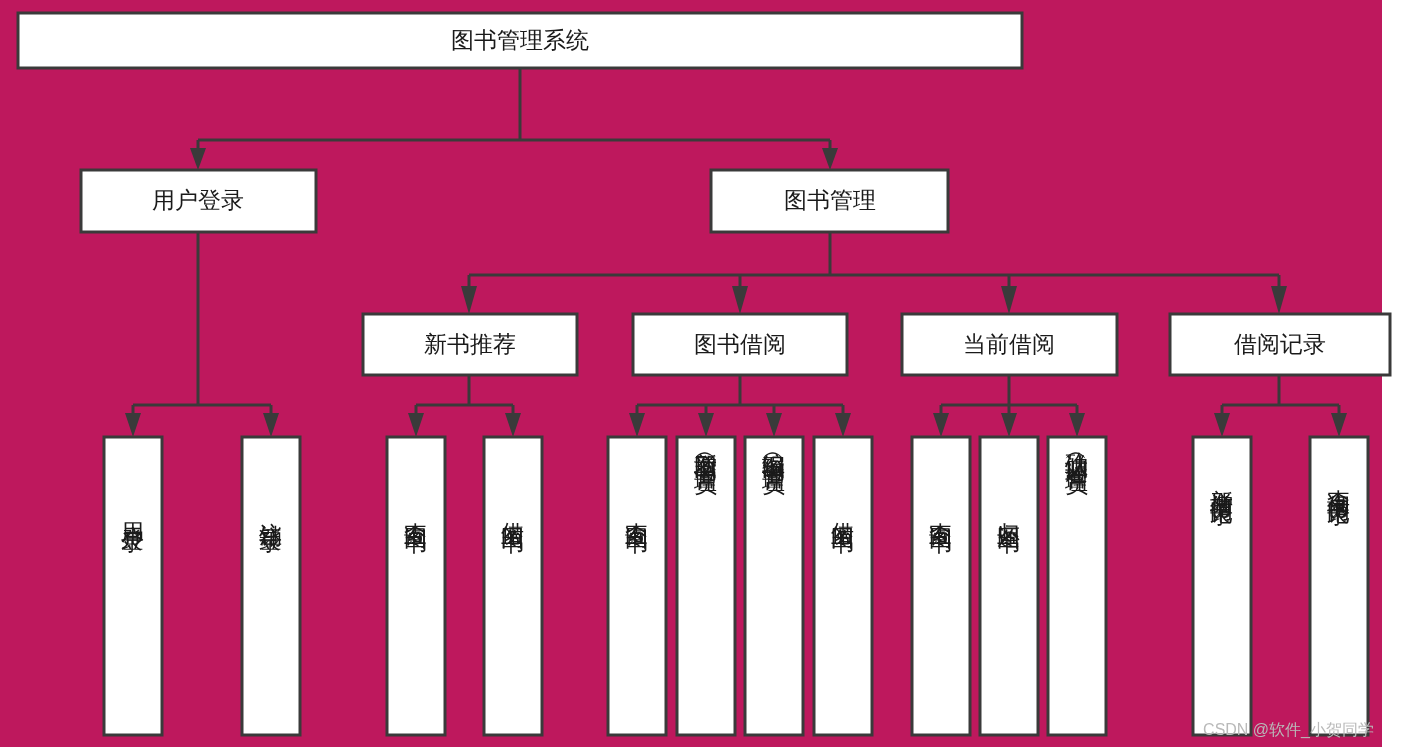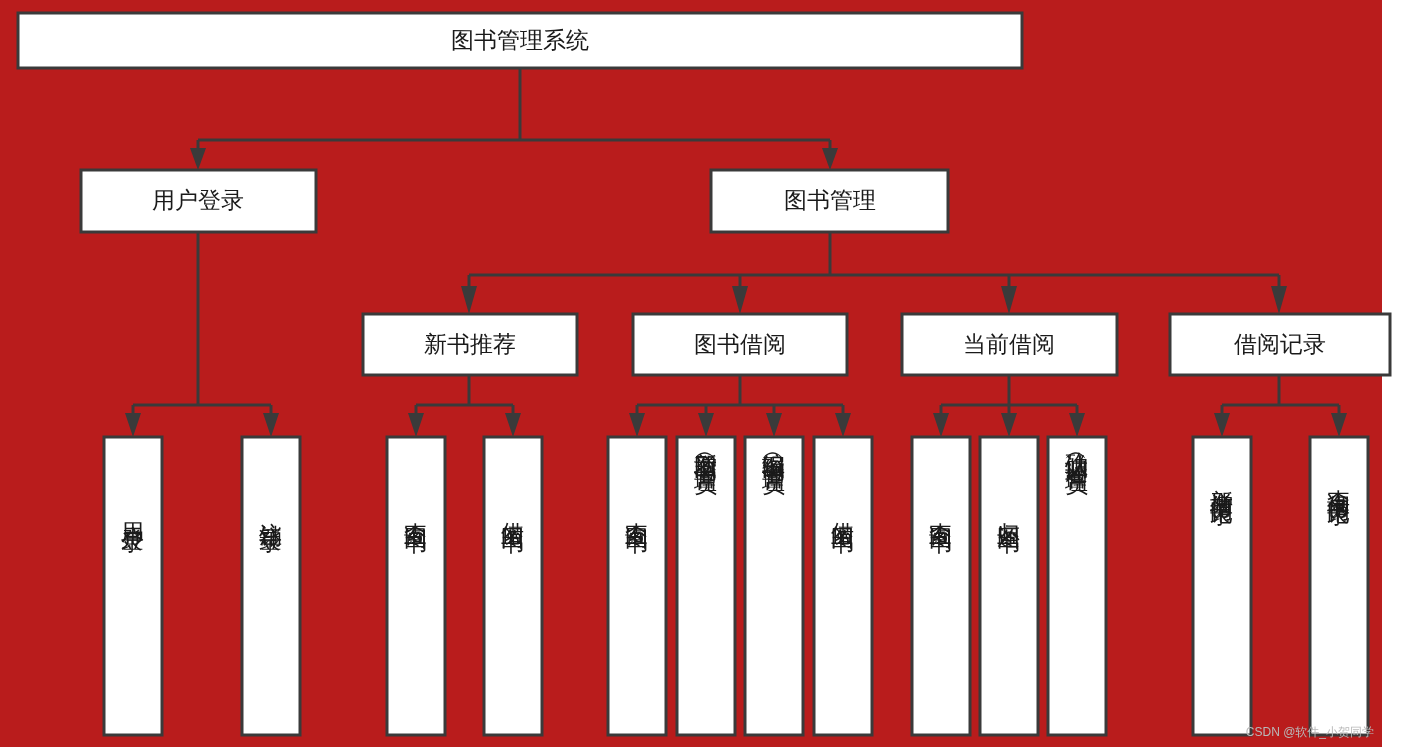--- a/index.html
+++ b/index.html
@@ -10,21 +10,21 @@
   body {
     width: 1405px;
     height: 747px;
     font-family: "Liberation Sans", "DejaVu Sans", sans-serif;
     overflow: hidden;
   }
   #diagram-root {
     position: relative;
     width: 1382px;
     height: 747px;
-    background: #b91c1c;
+    background: #be185d;
   }
   svg.diagram-canvas {
     position: absolute;
     top: 0;
     left: 0;
     width: 1405px;
     height: 747px;
   }
   .node-box {
     fill: #ffffff;
@@ -55,21 +55,21 @@
     writing-mode: vertical-rl;
     text-orientation: upright;
     text-anchor: middle;
     letter-spacing: 3px;
   }
   .watermark-text {
     position: absolute;
     right: 8px;
     bottom: 6px;
     font-family: "Liberation Sans", "DejaVu Sans", sans-serif;
-    font-size: 12px;
+    font-size: 16px;
     color: #b9b9b9;
     white-space: nowrap;
     pointer-events: none;
   }
 </style>
 </head>
 <body>
 
 <div id="diagram-root">
 

